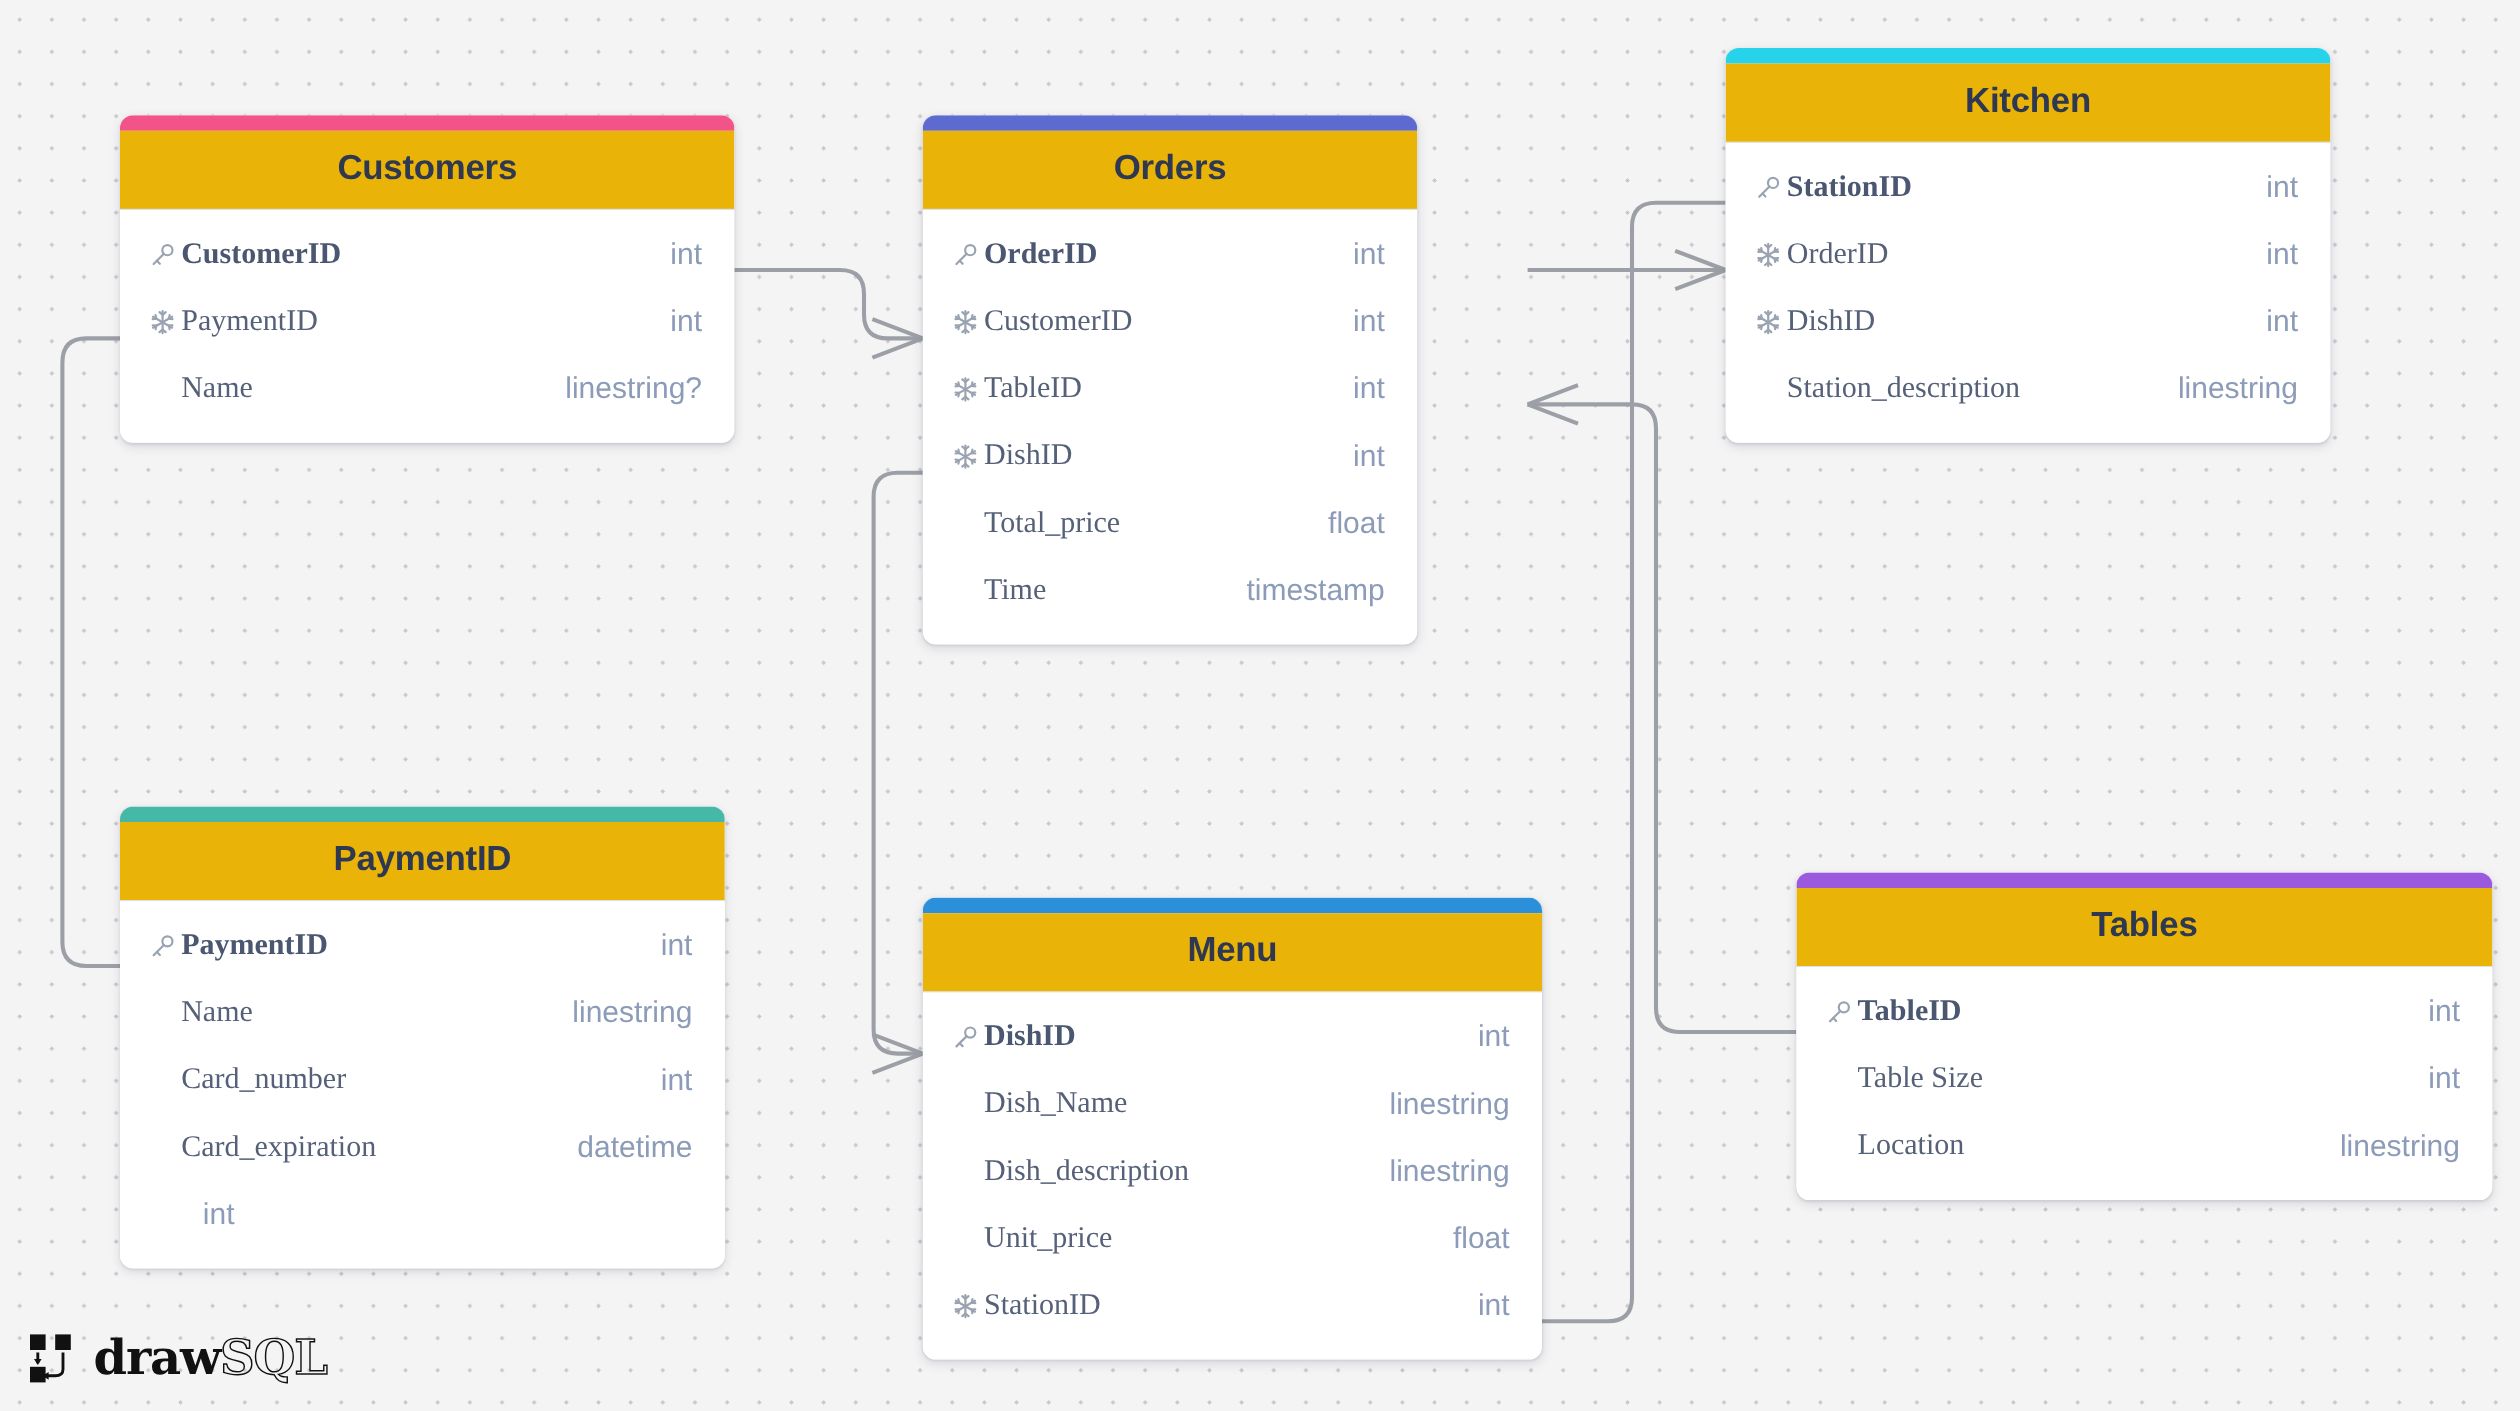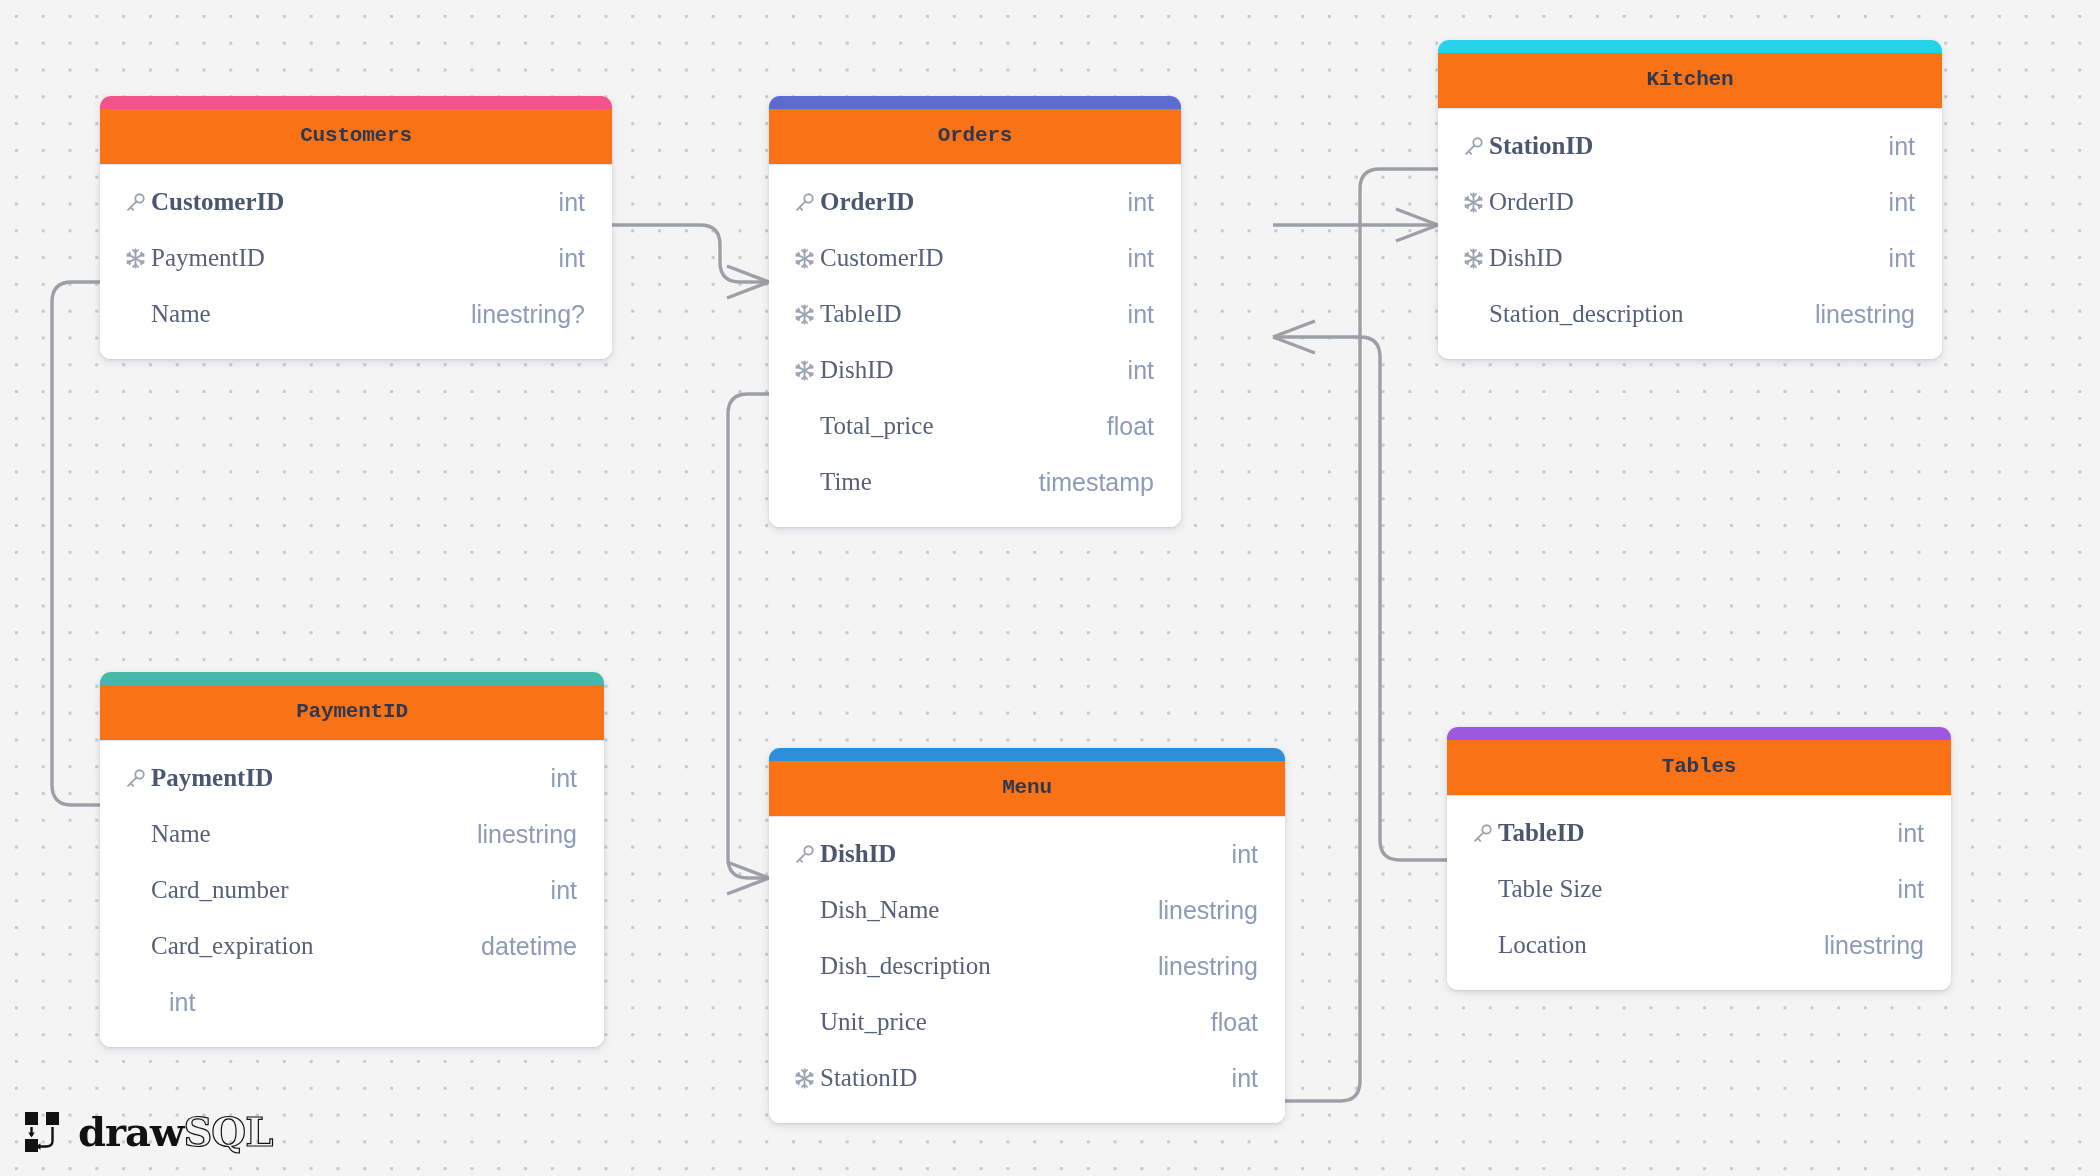--- a/index.html
+++ b/index.html
@@ -54,29 +54,28 @@
                 0 1px 2px rgba(37,45,64,0.10);
     overflow: hidden;
   }
 
   .accent {
     height: 13px;
     width: 100%;
   }
 
   .ent-title {
-    background: #f97316;
+    background: #eab308;
     text-align: center;
-    font-size: 21px;
+    font-size: 29px;
     font-weight: bold;
     color: #2e3951;
     padding: 15px 12px 17px;
     letter-spacing: -0.2px;
     border-bottom: 1px solid #dde3ee;
-    font-family: Liberation Mono, monospace;
   }
 
   .ent-body {
     padding: 9px 0 17px;
     background: #fff;
   }
 
   .row {
     display: flex;
     align-items: center;
@@ -475,21 +474,21 @@
                 <path d="M6.5 15.0 L3.4 14.7"></path>
                 <path d="M17.5 9.0 L18.1 5.9"></path>
                 <path d="M17.5 9.0 L20.6 9.3"></path>
               </svg>
             </span>
             <span class="cname">StationID</span>
             <span class="ctype">int</span>
           </div>
         </div>
       </div>
-      <div class="entity" style="left: 1447px; top: 727px; width: 504px;">
+      <div class="entity" style="left: 1497px; top: 727px; width: 580px;">
         <div class="accent" style="background: rgb(155, 89, 224);"></div>
         <div class="ent-title">Tables</div>
         <div class="ent-body">
           <div class="row pk">
             <span class="icon">
               <svg width="23" height="23" viewBox="0 0 24 24" fill="none" stroke="currentColor" stroke-width="1.9" stroke-linecap="round" stroke-linejoin="round">
                 <circle cx="16.2" cy="7.8" r="4.4"></circle>
                 <path d="M13.1 10.9 L4.2 19.8"></path>
                 <path d="M7.0 17.0 L9.6 19.6"></path>
               </svg>

